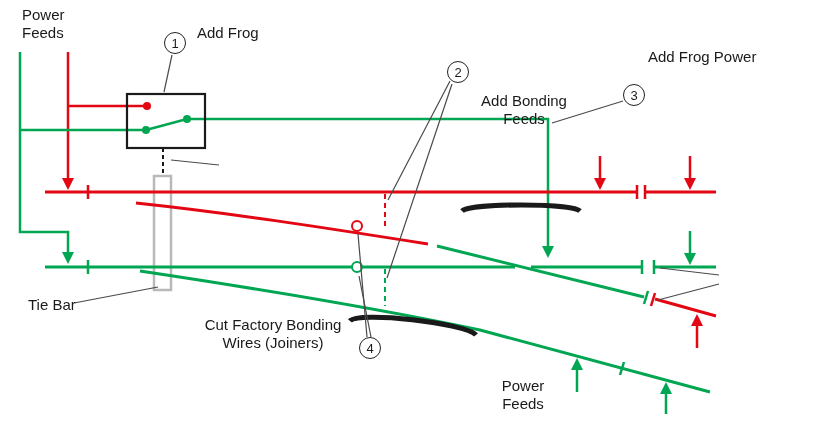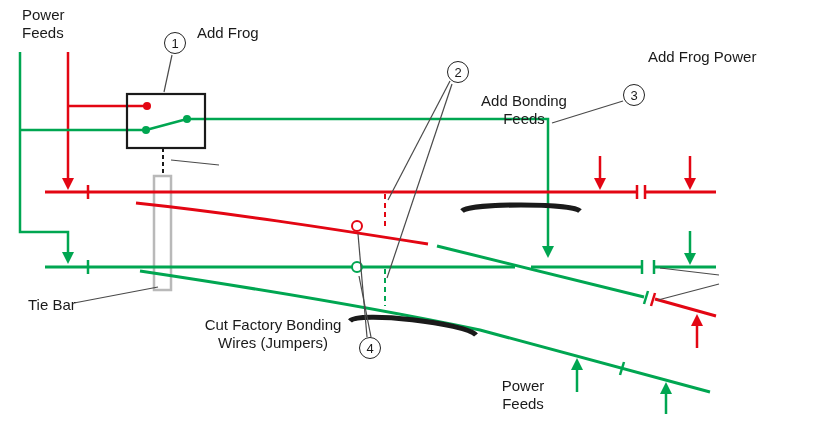--- a/index.html
+++ b/index.html
@@ -127,21 +127,21 @@
     <div>Add Frog Power</div>
   </div>
 
 
   <div class="lbl" style="left:28px;top:296px;text-align:right;">
     <div>Tie Bar</div>
   </div>
 
   <div class="lbl center" style="left:182px;top:316px;width:182px;">
     <div>Cut Factory Bonding</div>
-    <div>Wires (Jumpers)</div>
+    <div>Wires (Joiners)</div>
   </div>
   <div class="callout" style="left:359px;top:337px;">
     <span>4</span>
   </div>
 
   <div class="lbl center" style="left:492px;top:377px;width:62px;">
     <div>Power</div>
     <div>Feeds</div>
   </div>
 

